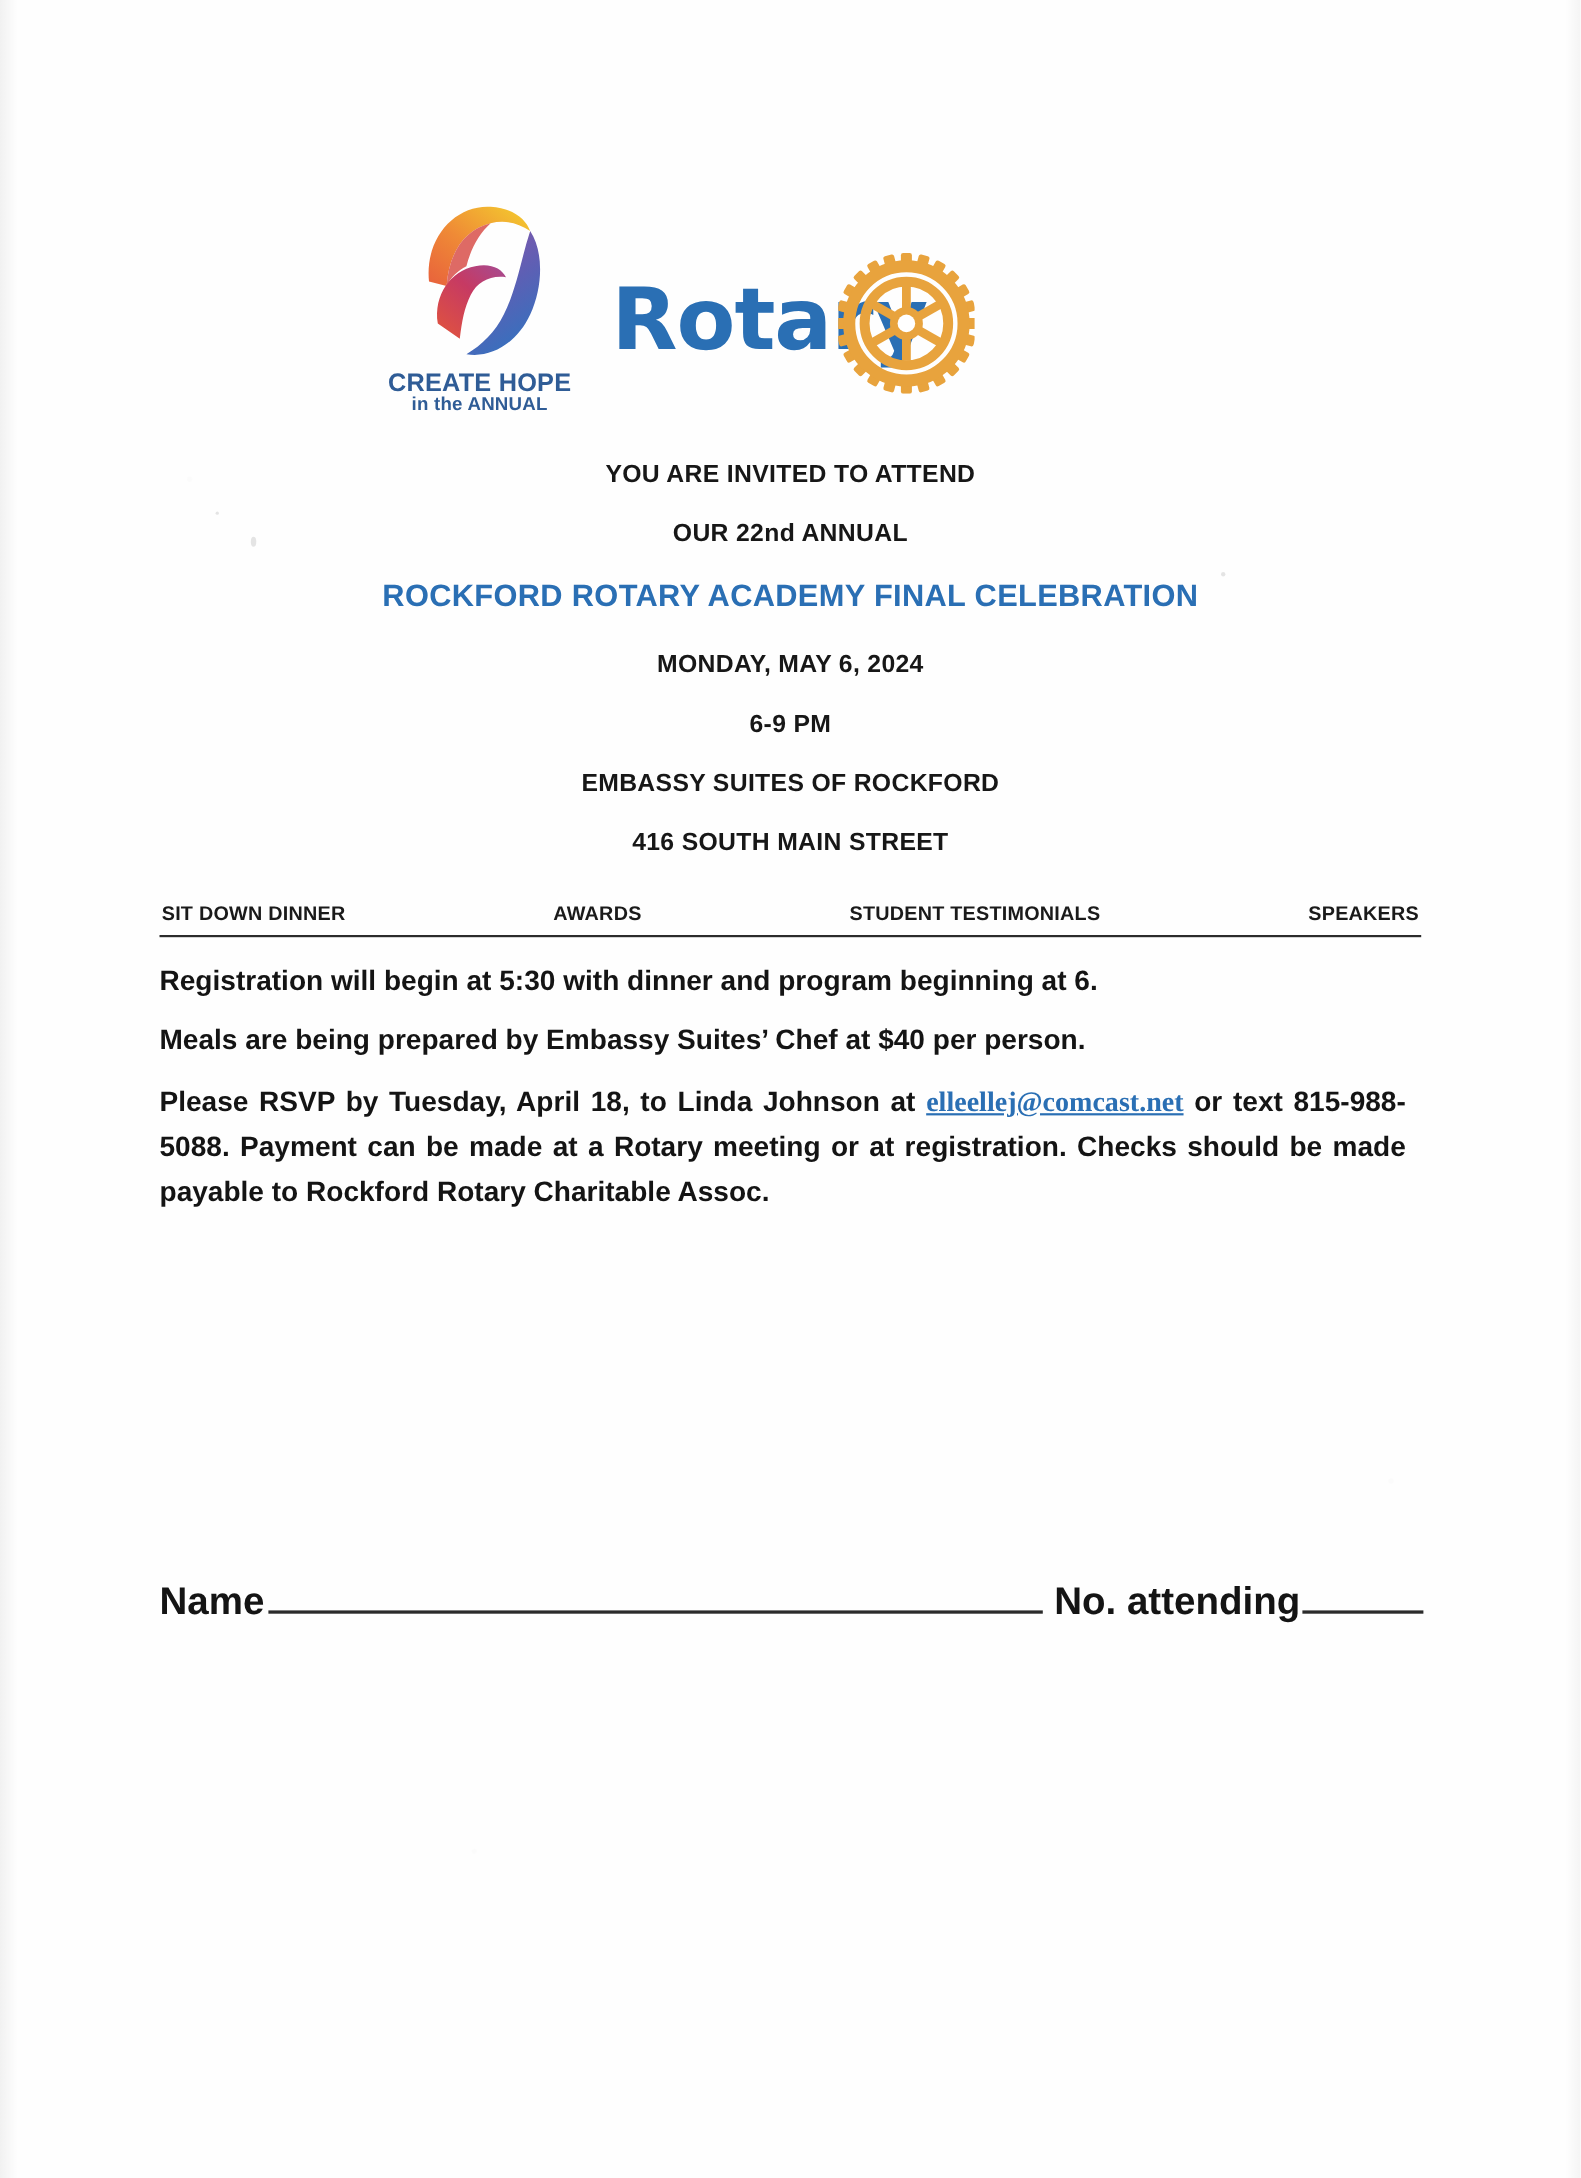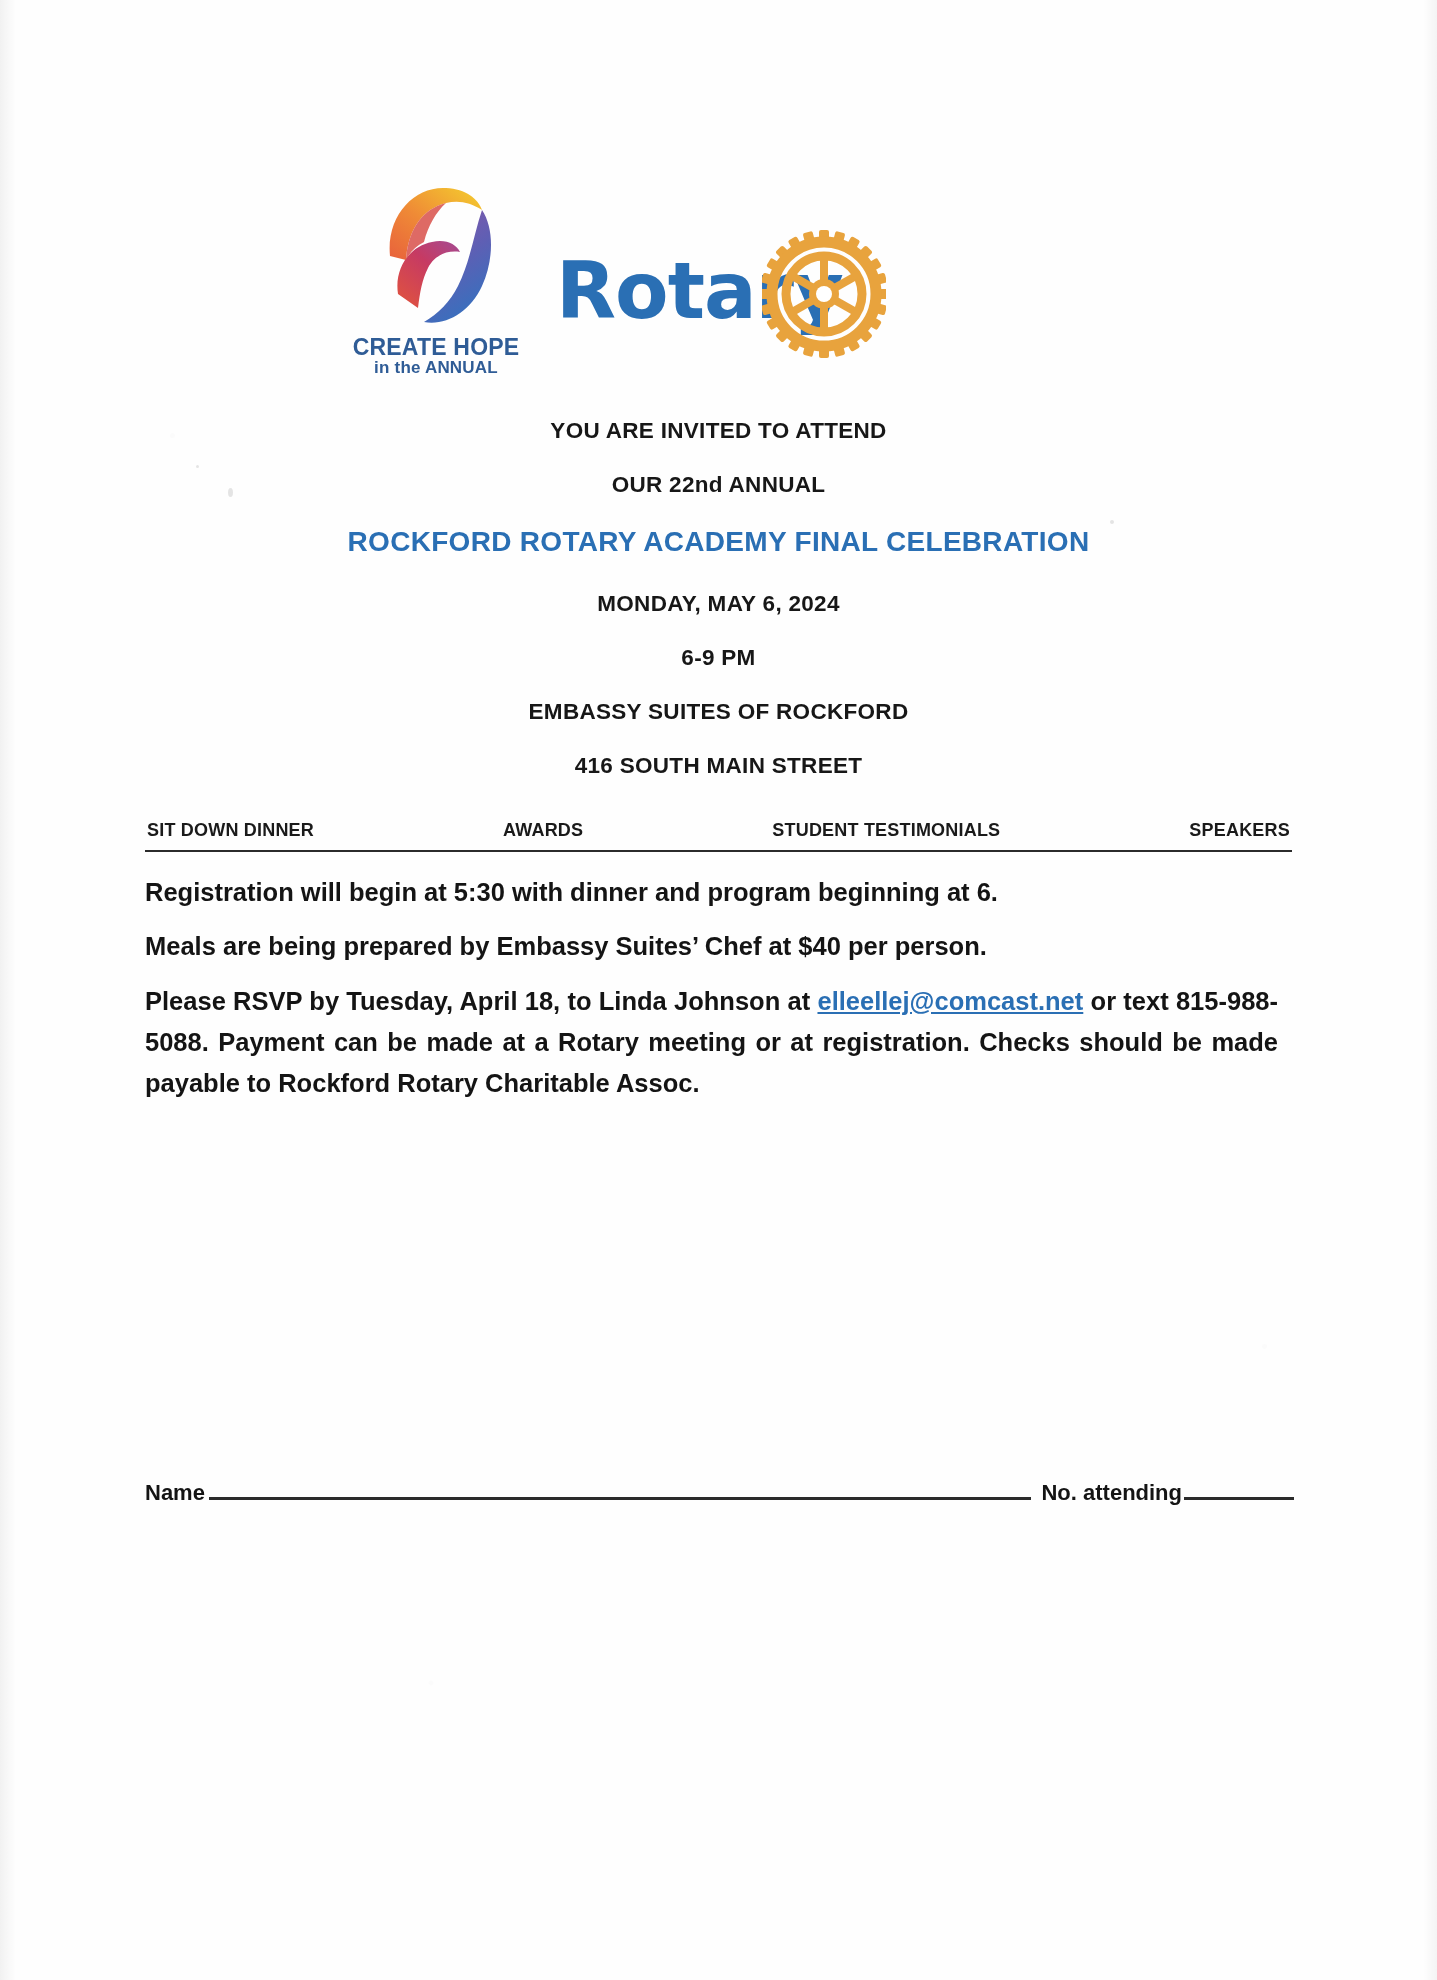--- a/index.html
+++ b/index.html
@@ -145,29 +145,30 @@
     font-weight: 700;
     line-height: 1.62;
     color: #141414;
   }
   .body-copy p { margin: 0 16px 13px 0; }
   .body-copy p.justify { text-align: justify; }
   .blank { letter-spacing: -0.5px; }
   a.email {
     color: #2a6fb4;
     text-decoration: underline;
+    font-family: Liberation Serif, serif;
   }
 
   
   .name-line {
     position: absolute;
     left: 145px;
     right: 143px;
-    top: 1480px;
-    font-size: 22px;
+    top: 1436px;
+    font-size: 35px;
     font-weight: 700;
     display: flex;
     align-items: baseline;
     color: #141414;
   }
   .rule-fill {
     flex: 1 1 auto;
     border-bottom: 3px solid #2b2b2b;
     margin: 0 10px 6px 4px;
     height: 1px;

